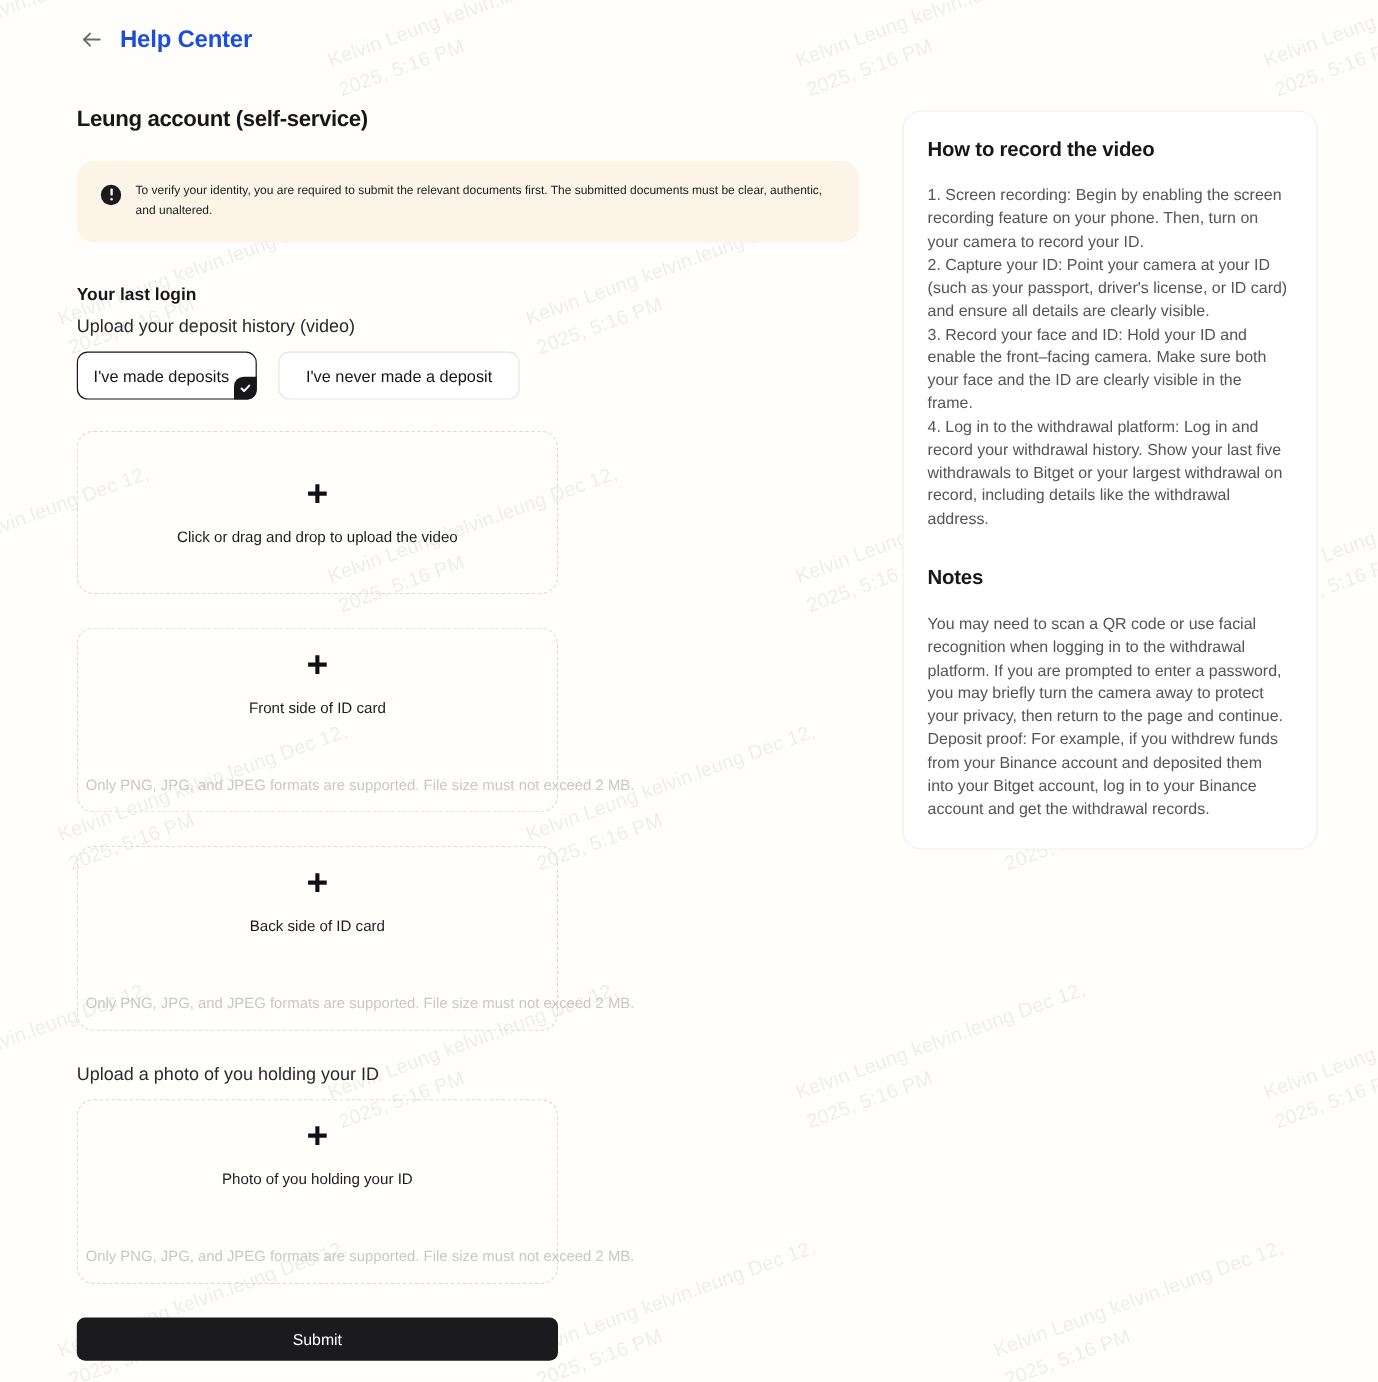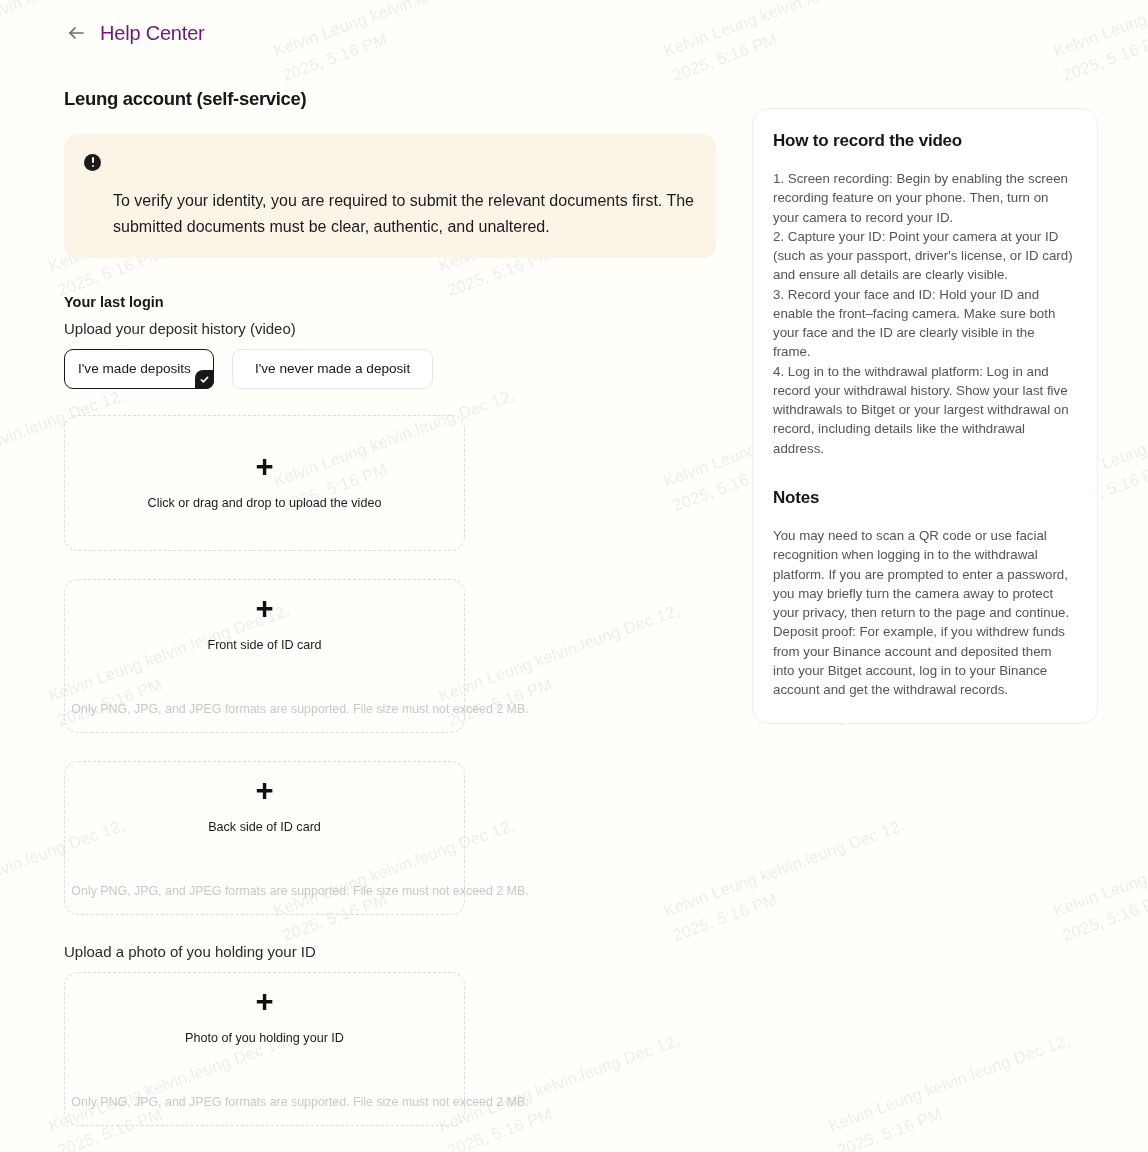--- a/index.html
+++ b/index.html
@@ -55,22 +55,22 @@
   }
   #back-arrow {
     width: 24px; height: 24px;
     display: flex; align-items: center; justify-content: center;
     cursor: pointer;
     color: #6b6b6b;
     margin-right: 12px;
   }
   #header-title {
     font-size: 20px;
-    font-weight: normal;
-    color: #701a75;
+    font-weight: bold;
+    color: #1d4ed8;
     letter-spacing: -0.2px;
   }
 
   
   #left-col {
     position: absolute;
     left: 64px;
     top: 88px;
     width: 652px;
     z-index: 10;
@@ -112,24 +112,23 @@
   }
   #alert-icon::after {
     content: "";
     position: absolute;
     left: 7.6px; top: 11px;
     width: 2px; height: 2px;
     background: #fdf4e8;
     border-radius: 50%;
   }
   #alert-text {
-    font-size: 16px;
+    font-size: 10px;
     line-height: 1.62;
     color: #1b1b1e;
-    margin-top: 36px;
   }
 
   .section-heading {
     font-size: 14.5px;
     font-weight: bold;
     color: #17171a;
     margin: 0 0 10px 0;
   }
   .field-label {
     font-size: 15px;
@@ -236,21 +235,21 @@
     display: flex;
     align-items: center;
     justify-content: center;
     margin-top: 6px;
   }
 
   
   #right-panel {
     position: absolute;
     left: 752px;
-    top: 108px;
+    top: 92px;
     width: 346px;
     background: #ffffff;
     border: 1px solid #efefef;
     border-radius: 16px;
     padding: 22px 22px 24px 20px;
     z-index: 10;
   }
   .panel-heading {
     font-size: 17px;
     font-weight: bold;

